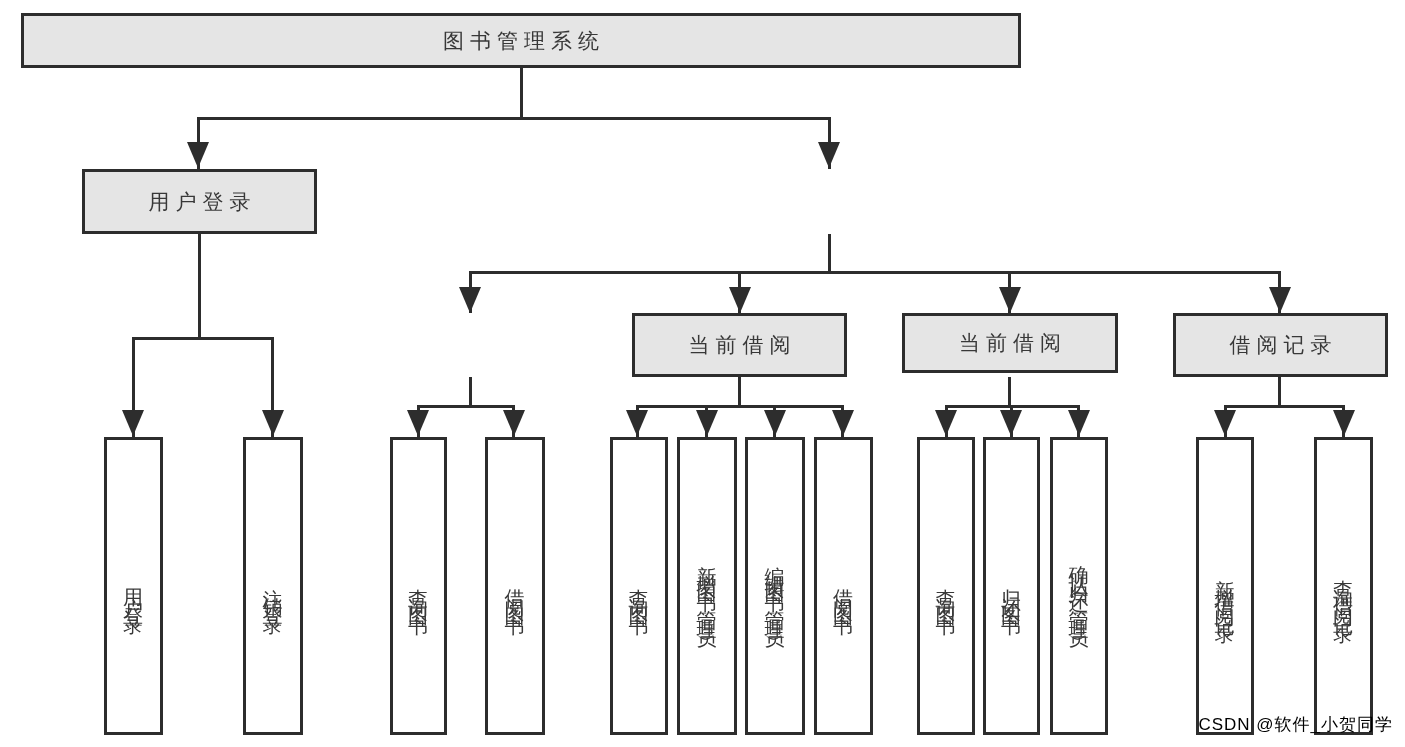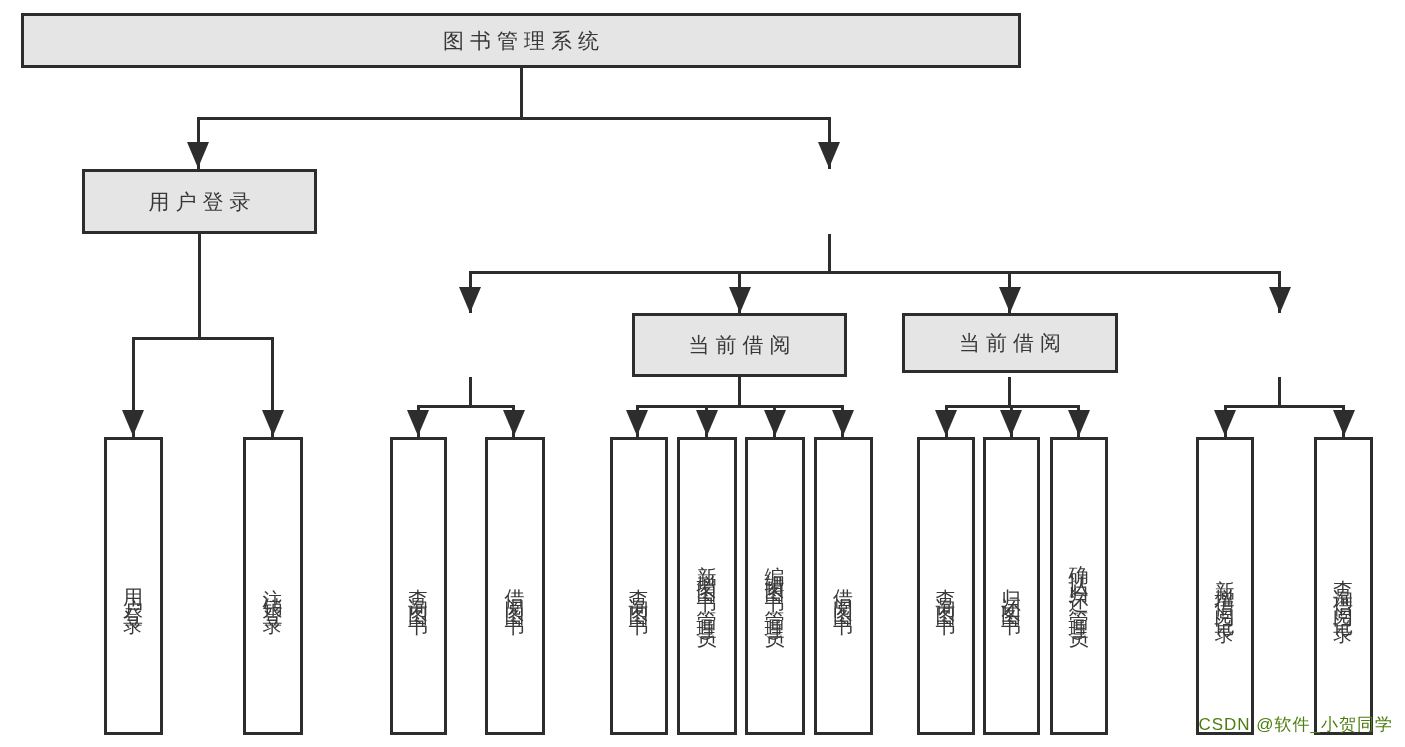--- a/index.html
+++ b/index.html
@@ -32,21 +32,21 @@
   .vl { position:absolute; width:3px; background:#2d2d2d; }
   .hl { position:absolute; height:3px; background:#2d2d2d; }
   
   .ar {
     position:absolute; width:0; height:0;
     border-left:11px solid transparent; border-right:11px solid transparent;
     border-top:26px solid #2d2d2d;
   }
   .watermark {
     position:absolute; top:713px; right:12px;
-    font-size:17px; color:#4d7c0f; letter-spacing:1px; white-space:nowrap;
+    font-size:17px; color:#000000; letter-spacing:1px; white-space:nowrap;
   }
 </style>
 </head>
 <body>
 
 <div class="canvas">
 
   <div class="vl" style="left:520px;top:68px;height:49px"></div>
   <div class="hl" style="left:197px;top:117px;width:634px"></div>
   <div class="vl" style="left:197px;top:117px;height:52px"></div>
@@ -113,20 +113,23 @@
   <div class="hbox" style="left:82px;top:169px;width:235px;height:65px">
     <span>用户登录</span>
   </div>
 
   <div class="hbox" style="left:632px;top:313px;width:215px;height:64px">
     <span>当前借阅</span>
   </div>
   <div class="hbox" style="left:902px;top:313px;width:216px;height:60px">
     <span>当前借阅</span>
   </div>
+  <div class="hbox" style="left:1173px;top:313px;width:215px;height:64px">
+    <span>借阅记录</span>
+  </div>
 
   <div class="vbox" style="left:104px;width:59px">
     <span>用户登录</span>
   </div>
   <div class="vbox" style="left:243px;width:60px">
     <span>注销登录</span>
   </div>
 
   <div class="vbox" style="left:390px;width:57px">
     <span>查询图书</span>

